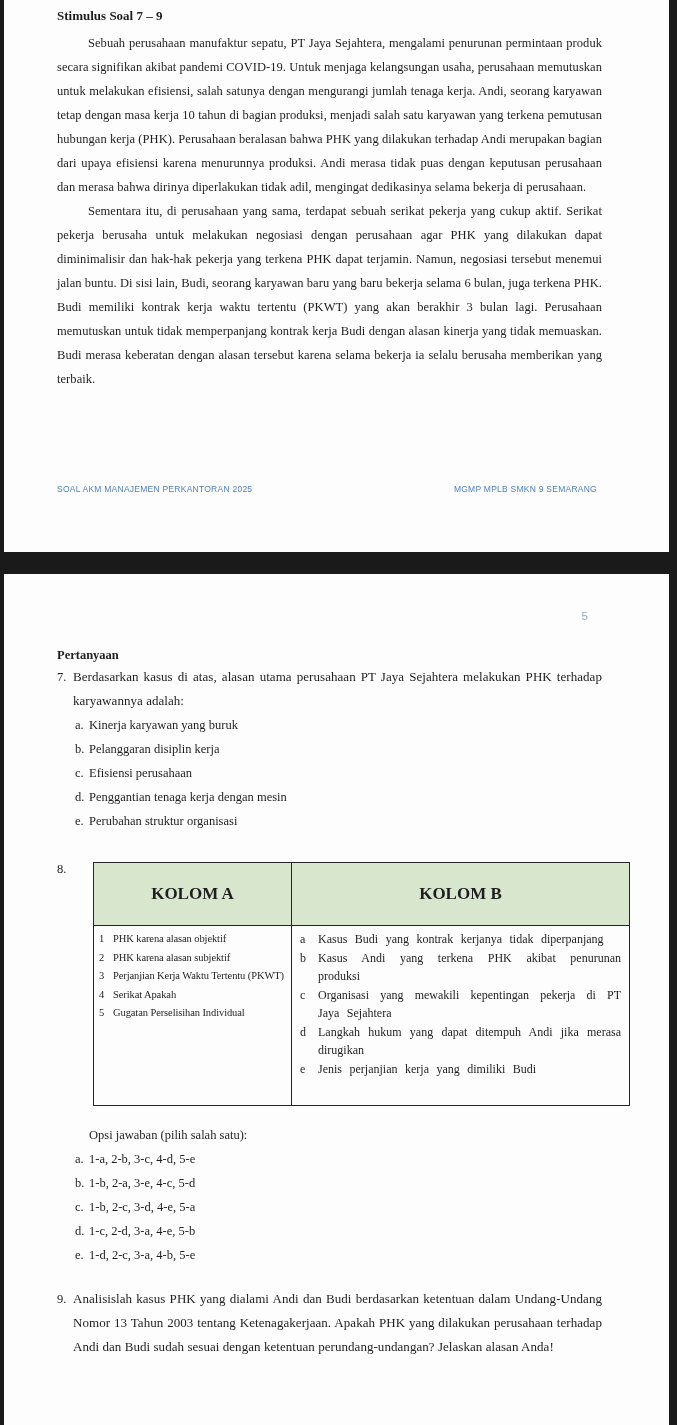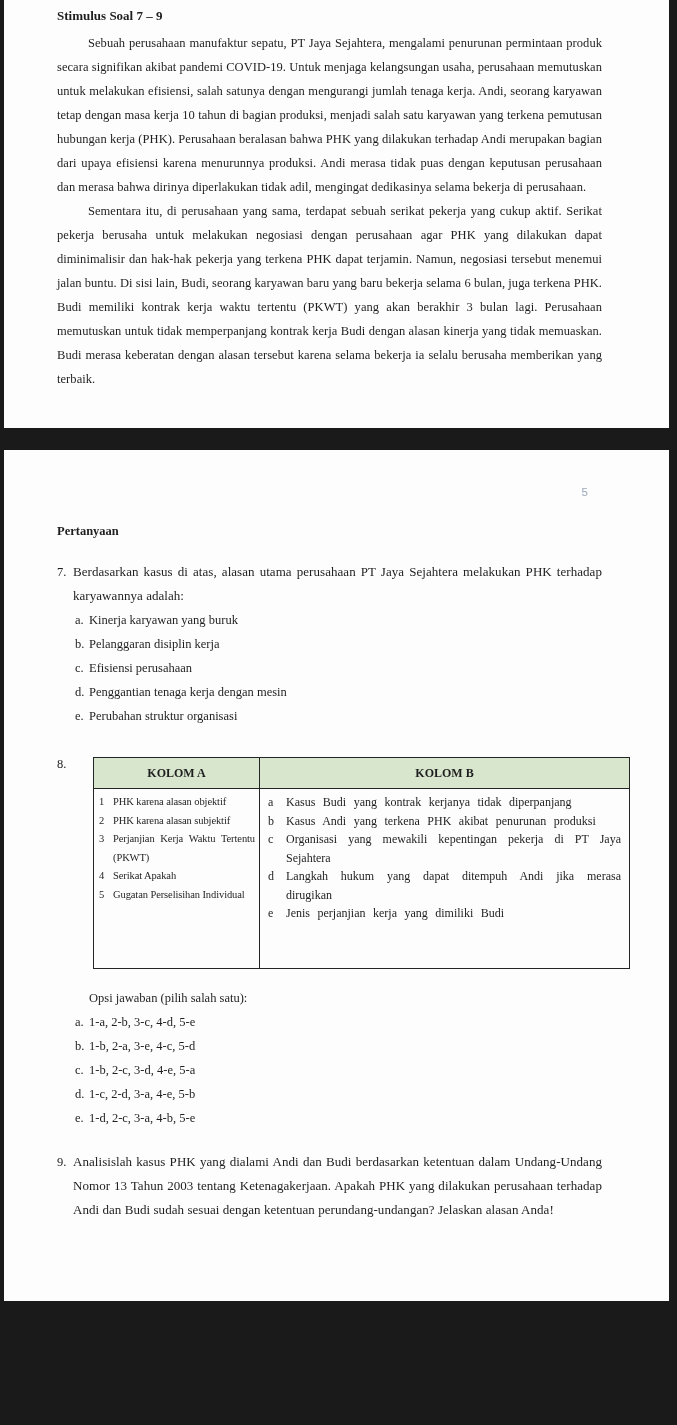--- a/index.html
+++ b/index.html
@@ -10,21 +10,21 @@
     font-family: "Liberation Serif", serif;
   }
   .page {
     background: #fdfdfd;
     margin-left: 4px;
     margin-right: 8px;
     position: relative;
     color: #1e1e1e;
     box-sizing: border-box;
   }
-  #page1 { height: 428px; }
+  #page1 { height: 552px; }
   .separator { height: 22px; background: #1a1a1a; }
   #page2 { height: 851px; }
 
   
   .content1 { padding: 7px 67px 0 53px; }
   .doc-title {
     font-size: 13px; font-weight: bold;
     margin: 0 0 6px 0; line-height: 18px;
   }
   .body-par {
@@ -46,21 +46,21 @@
 
   
   .pagenum {
     position: absolute; top: 36px; right: 81px;
     font-family: "Liberation Sans", sans-serif;
     font-size: 11.5px; color: #9aa8bd;
   }
   .content2 { padding: 72px 67px 0 53px; }
   .section-title {
     font-size: 12.5px; font-weight: bold;
-    margin: 0 0 20px 0; line-height: 18px;
+    margin: 0 0 1px 0; line-height: 18px;
   }
   .question { display: flex; margin: 0; }
   .q8 { margin-top: 24px; }
   .q9 { margin-top: 20px; }
   .qnum { width: 16px; flex: 0 0 16px; font-size: 12.5px; line-height: 24px; }
   .qbody { flex: 1; min-width: 0; }
   .qtext {
     font-size: 13px; line-height: 24px;
     text-align: justify; letter-spacing: 0.05px;
   }
@@ -72,23 +72,23 @@
   
   .match-table {
     border-collapse: collapse;
     width: 537px;
     margin: 5px 0 0 20px;
     table-layout: fixed;
   }
   .match-table th, .match-table td { border: 1.5px solid #242424; }
   .match-table th {
     background: #d9e6ce;
-    font-size: 12px; font-weight: bold;
+    font-size: 17px; font-weight: bold;
     height: 30px; text-align: center;
-    padding: 0;
+    padding: 16px;
   }
   .col-a-w { width: 165px; }
   .match-table td {
     vertical-align: top;
     height: 175px;
     overflow: hidden;
   }
   .cellA { padding: 4px 4px 0 5px; }
   .cellB { padding: 4px 8px 0 8px; }
   .titem { display: flex; }

